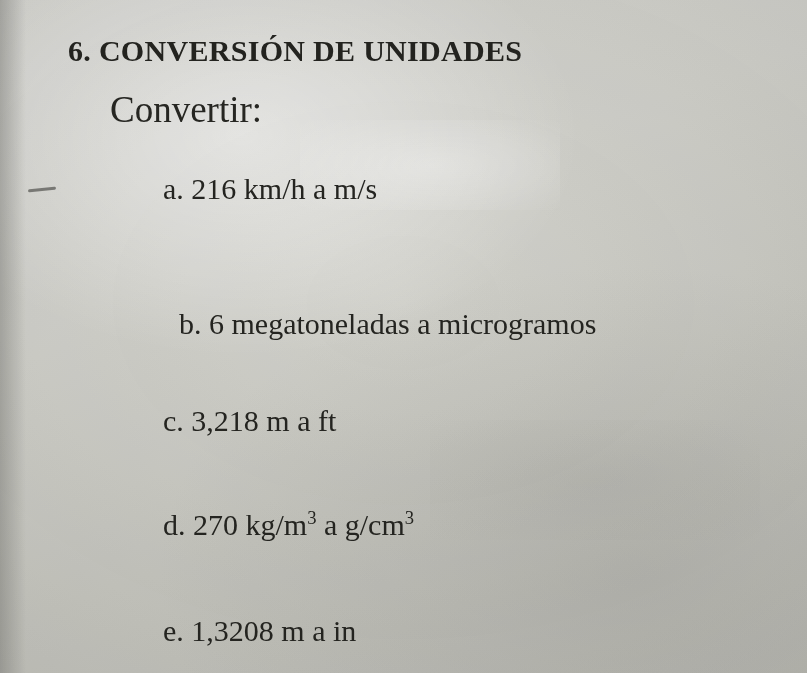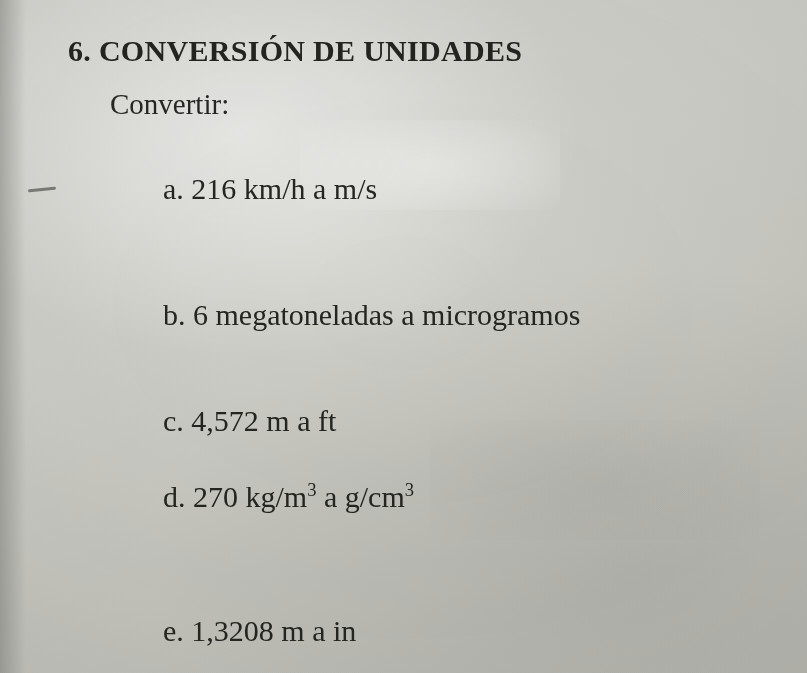--- a/index.html
+++ b/index.html
@@ -77,21 +77,21 @@
     font-size: 30px;
     letter-spacing: 0.3px;
     color: #23231f;
     white-space: nowrap;
   }
 
   .subheading {
     position: absolute;
     left: 110px;
     top: 88px;
-    font-size: 29px;
+    font-size: 37px;
     color: #262622;
     white-space: nowrap;
   }
 
   
   .stray-mark {
     position: absolute;
     left: 28px;
     top: 188px;
     width: 28px;
@@ -115,23 +115,23 @@
   .item .text {
     display: inline;
   }
   sup {
     font-size: 0.62em;
     vertical-align: super;
     line-height: 0;
   }
 
   .item-a { top: 172px; }
-  .item-b { top: 298px; }
+  .item-b { top: 307px; margin-left: 16px; }
   .item-c { top: 404px; }
-  .item-d { top: 480px; }
+  .item-d { top: 508px; }
   .item-e { top: 614px; font-family: Liberation Serif, serif; }
 </style>
 </head>
 <body>
 
 <div class="page">
   <div class="crease-left"></div>
   <div class="smudge-a"></div>
   <div class="smudge-b"></div>
 
@@ -148,21 +148,21 @@
       <span class="text"> 216 km/h a m/s</span>
     </div>
 
     <div class="item item-b">
       <span class="label">b.</span>
       <span class="text"> 6 megatoneladas a microgramos</span>
     </div>
 
     <div class="item item-c">
       <span class="label">c.</span>
-      <span class="text"> 4,572 m a ft</span>
+      <span class="text"> 3,218 m a ft</span>
     </div>
 
     <div class="item item-d">
       <span class="label">d.</span>
       <span class="text"> 270 kg/m<sup>3</sup> a g/cm<sup>3</sup></span>
     </div>
 
     <div class="item item-e">
       <span class="label">e.</span>
       <span class="text"> 1,3208 m a in</span>

